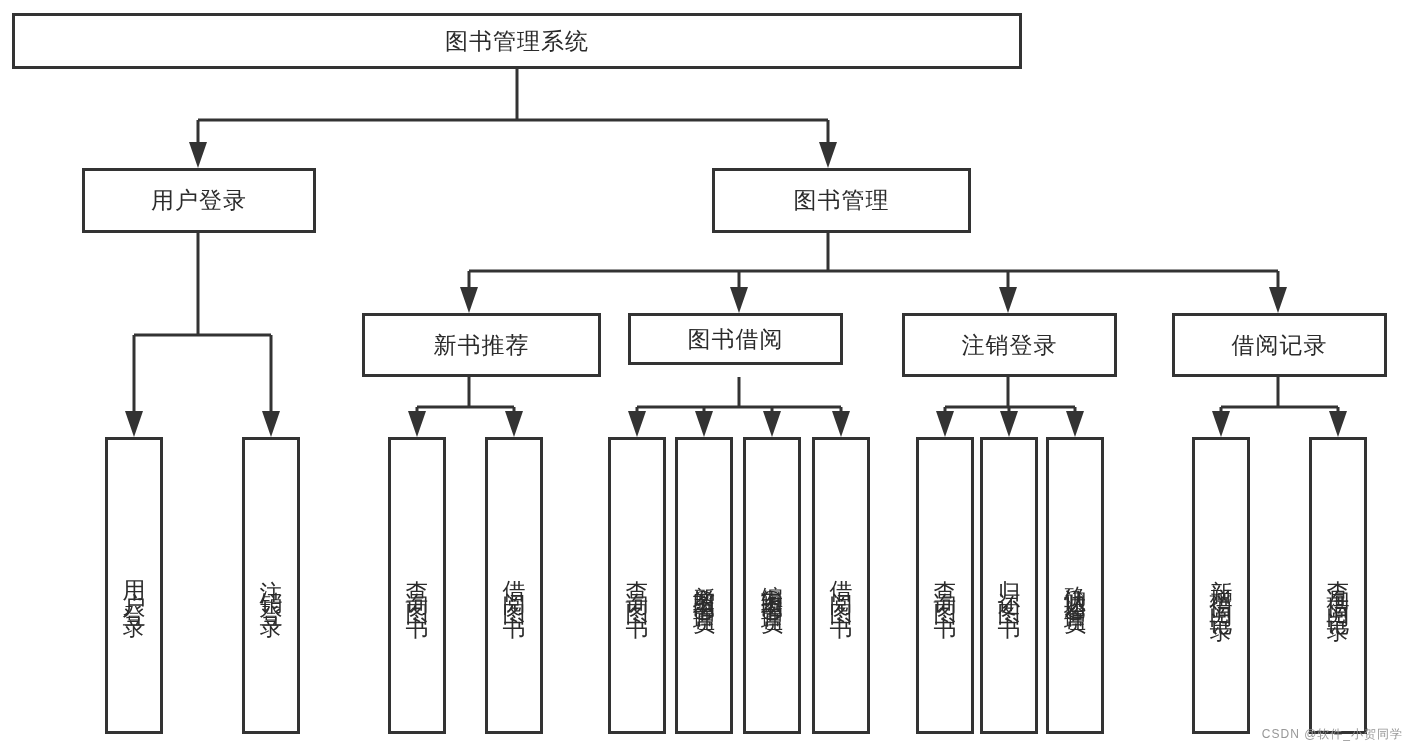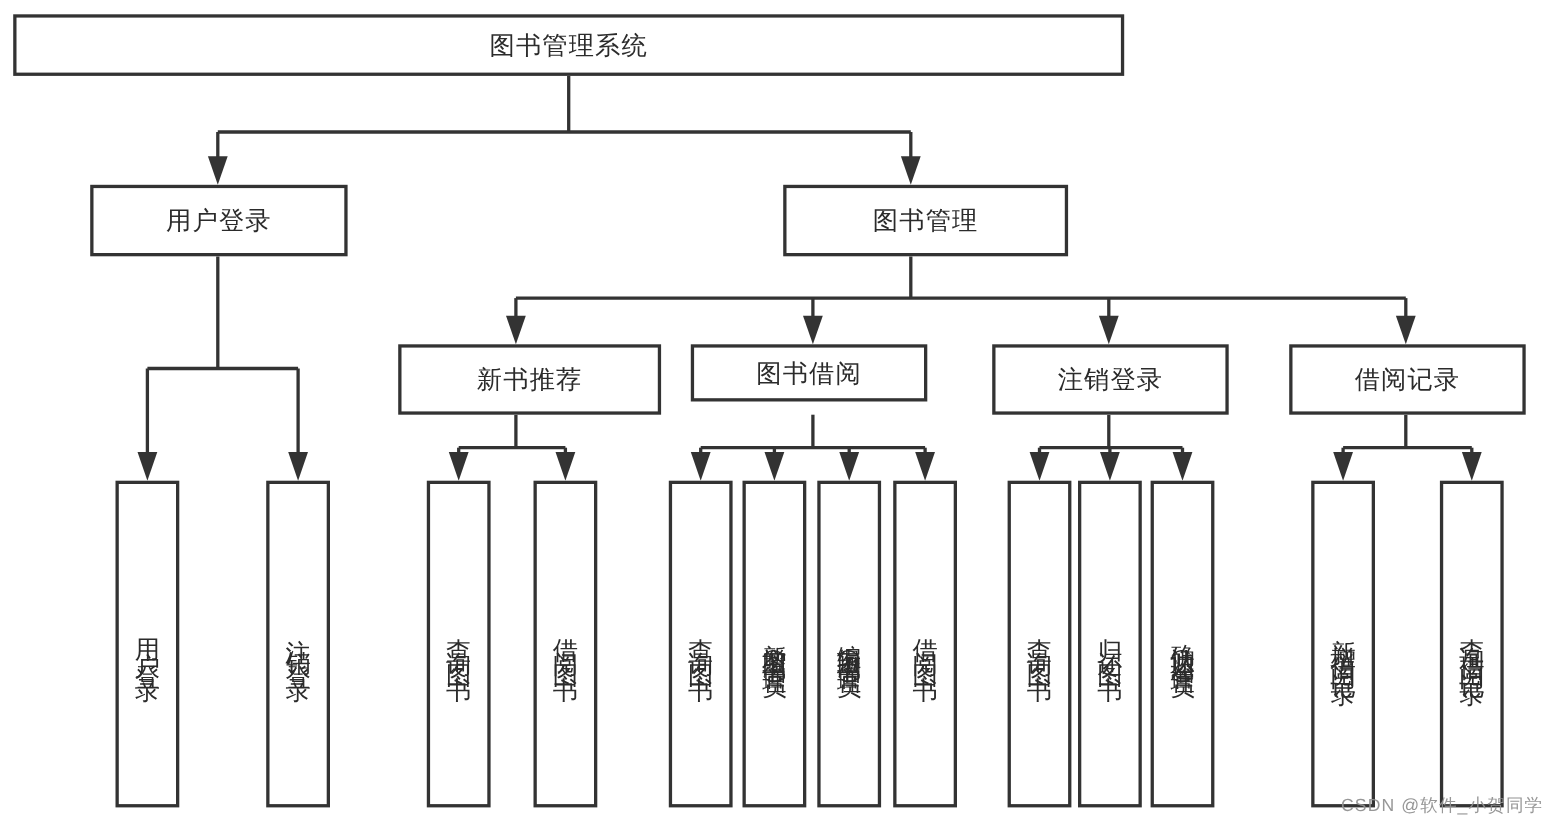--- a/index.html
+++ b/index.html
@@ -29,21 +29,21 @@
     text-orientation:mixed;
     font-size:23px;
     letter-spacing:12px;
     line-height:1;
   }
   .vnode.sp6 { letter-spacing:8px; }
   .vnode.sp9 { letter-spacing:4px; font-size:22px; }
   .watermark {
     position:absolute;
     right:2px; bottom:4px;
-    font-size:16px;
+    font-size:12px;
     letter-spacing:1px;
     color:rgba(145,145,145,0.95);
     z-index:5;
     white-space:nowrap;
   }
 </style>
 </head>
 <body>
 
 <div class="canvas">

